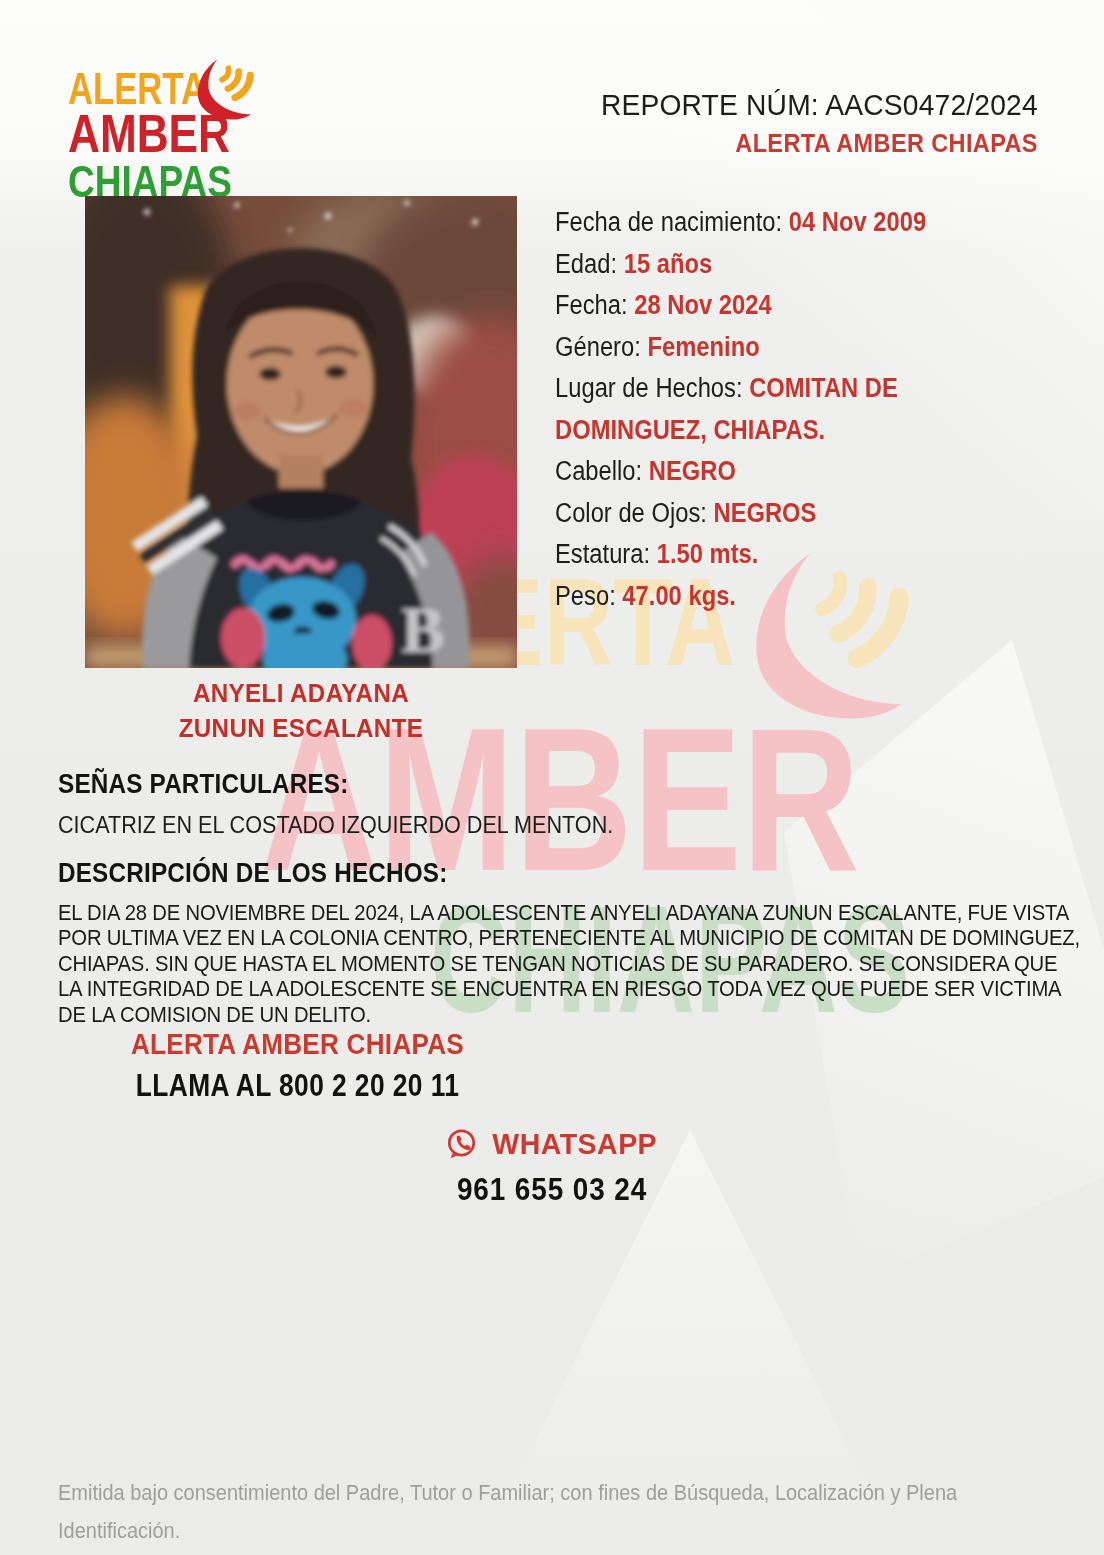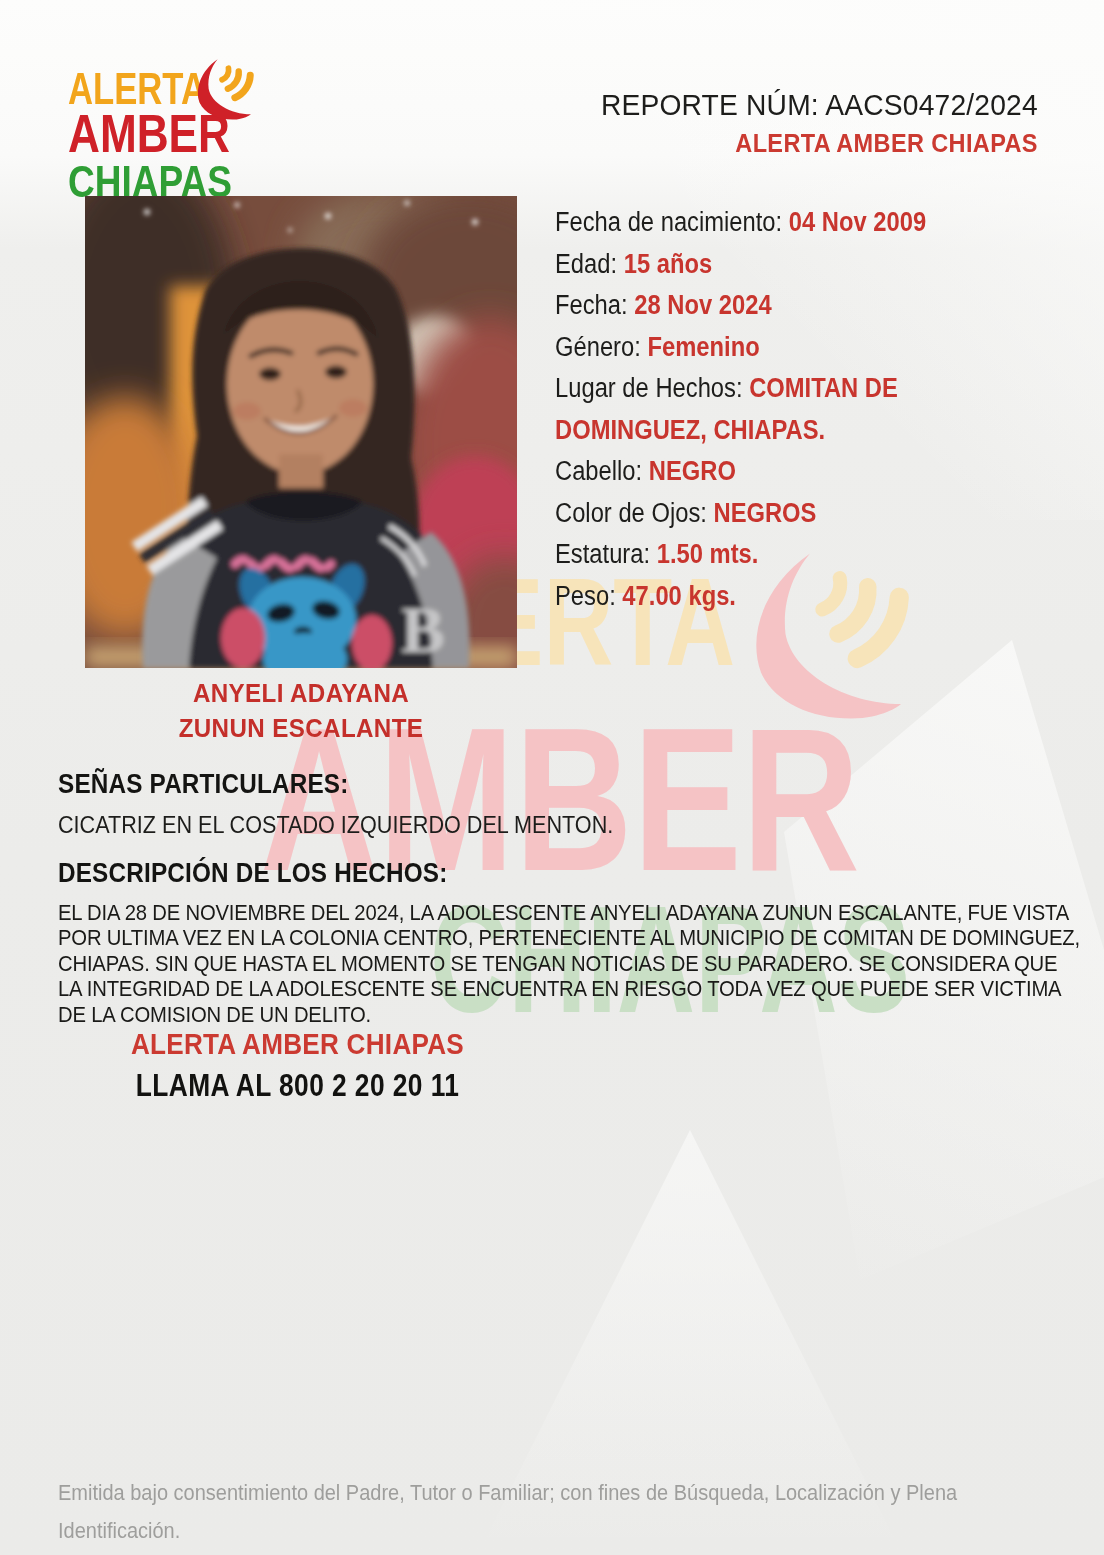--- a/index.html
+++ b/index.html
@@ -213,19 +213,30 @@
     </div>
   </div>
 
   <div class="abs contacts">
     <div class="cell">
       <div class="c-title">ALERTA AMBER CHIAPAS</div>
       <div class="c-phone">LLAMA AL 800 2 20 20 11</div>
     </div>
   </div>
 
+  <div class="abs wa">
+    <div class="wa-row">
+      <svg width="36" height="36" viewBox="0 0 34 34">
+        <circle cx="17.5" cy="16" r="11.5" fill="none" stroke="#cf3a33" stroke-width="2.6"></circle>
+        <path d="M7.2,30.5 L10.2,23 L14.8,27.2 Z" fill="#cf3a33"></path>
+        <path d="M13.0,10.8 c-0.7,-1.5 2.3,-2.8 3.1,-1.1 l1.3,2.5 c0.4,0.8 -0.2,1.7 -1,2.1 c0.7,2 2.4,3.7 4.4,4.5 c0.5,-0.8 1.5,-1.4 2.3,-0.9 l2.3,1.4 c1.6,1 0.3,3.6 -1.5,3.4 c-5.6,-0.5 -10.1,-4.8 -10.9,-10.4 z" fill="#cf3a33"></path>
+      </svg>
+      <span class="wa-label">WHATSAPP</span>
+    </div>
+    <div class="wa-num">961 655 03 24</div>
+  </div>
 
   <div class="abs footer">
     <div>Emitida bajo consentimiento del Padre, Tutor o Familiar; con fines de Búsqueda, Localización y Plena Identificación.</div>
     <div>Priorizando el Interés Superior del Menor.</div>
   </div>
 
 </div>
 
 </body></html>

